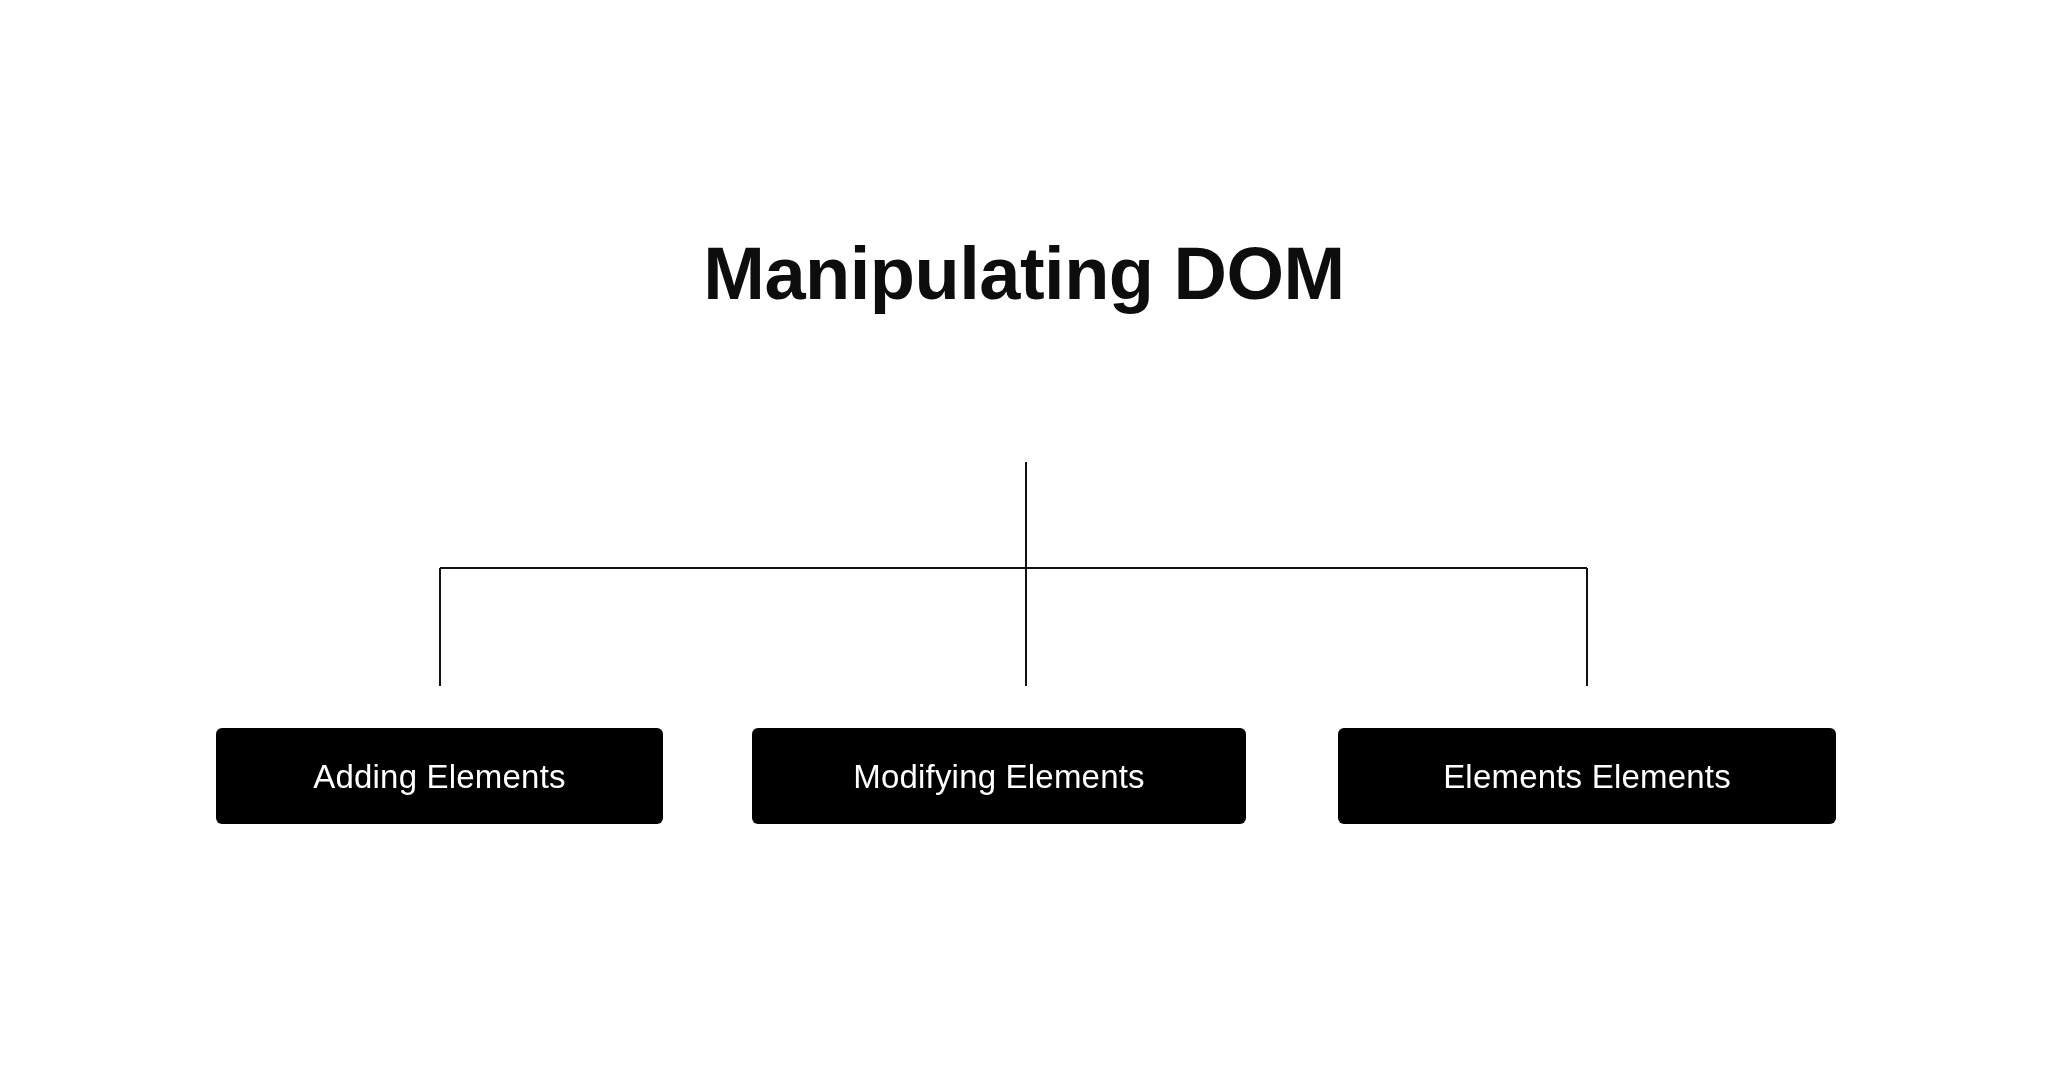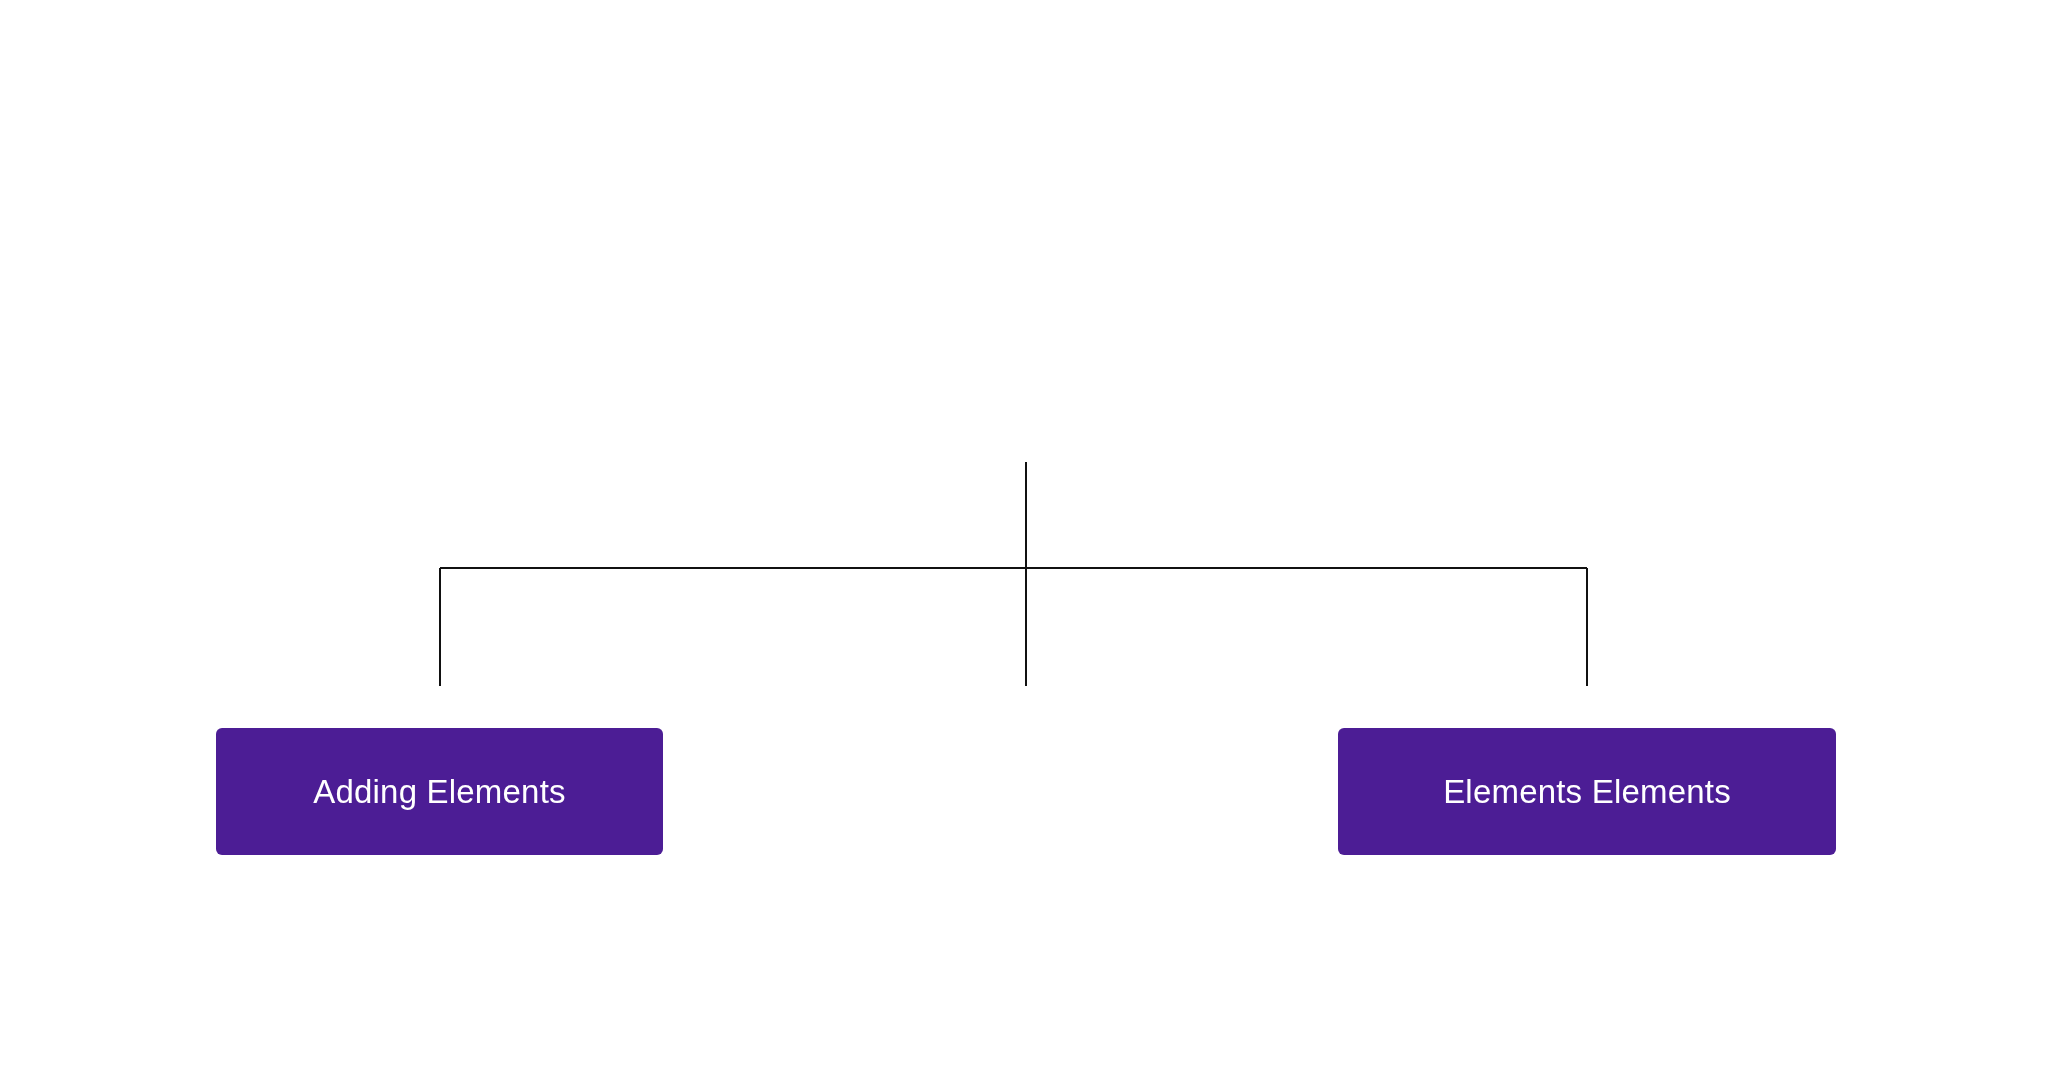--- a/index.html
+++ b/index.html
@@ -50,23 +50,23 @@
   #connector-svg line {
     stroke: #111111;
     stroke-width: 2.4;
     shape-rendering: crispEdges;
   }
 
   
   .leaf-box {
     position: absolute;
     top: 728px;
-    height: 127px;
+    height: 96px;
     border-radius: 6px;
-    background: #4c1d95;
+    background: #000000;
     display: flex;
     align-items: center;
     justify-content: center;
     box-sizing: border-box;
   }
   .leaf-box .leaf-label {
     color: #ffffff;
     font-family: "Liberation Sans", sans-serif;
     font-weight: 400;
     font-size: 33px;
@@ -78,32 +78,36 @@
   #leaf-box-0 { left: 216px;  width: 447px; }
   #leaf-box-1 { left: 752px;  width: 494px; }
   #leaf-box-2 { left: 1338px; width: 498px; }
 </style>
 </head>
 <body>
 
 <div id="slide">
 
   <div id="title-block">
+    <span class="title-line">Manipulating DOM</span>
   </div>
 
   <svg id="connector-svg" viewBox="0 0 2048 1072">
     <line x1="1026" y1="462" x2="1026" y2="568"></line>
     <line x1="440" y1="568" x2="1587" y2="568"></line>
     <line x1="440" y1="568" x2="440" y2="686"></line>
     <line x1="1026" y1="568" x2="1026" y2="686"></line>
     <line x1="1587" y1="568" x2="1587" y2="686"></line>
   </svg>
 
   <div class="leaf-box" id="leaf-box-0">
     <span class="leaf-label">Adding Elements</span>
   </div>
 
+  <div class="leaf-box" id="leaf-box-1">
+    <span class="leaf-label">Modifying Elements</span>
+  </div>
 
   <div class="leaf-box" id="leaf-box-2">
     <span class="leaf-label">Elements Elements</span>
   </div>
 
 </div>
 
 </body></html>

